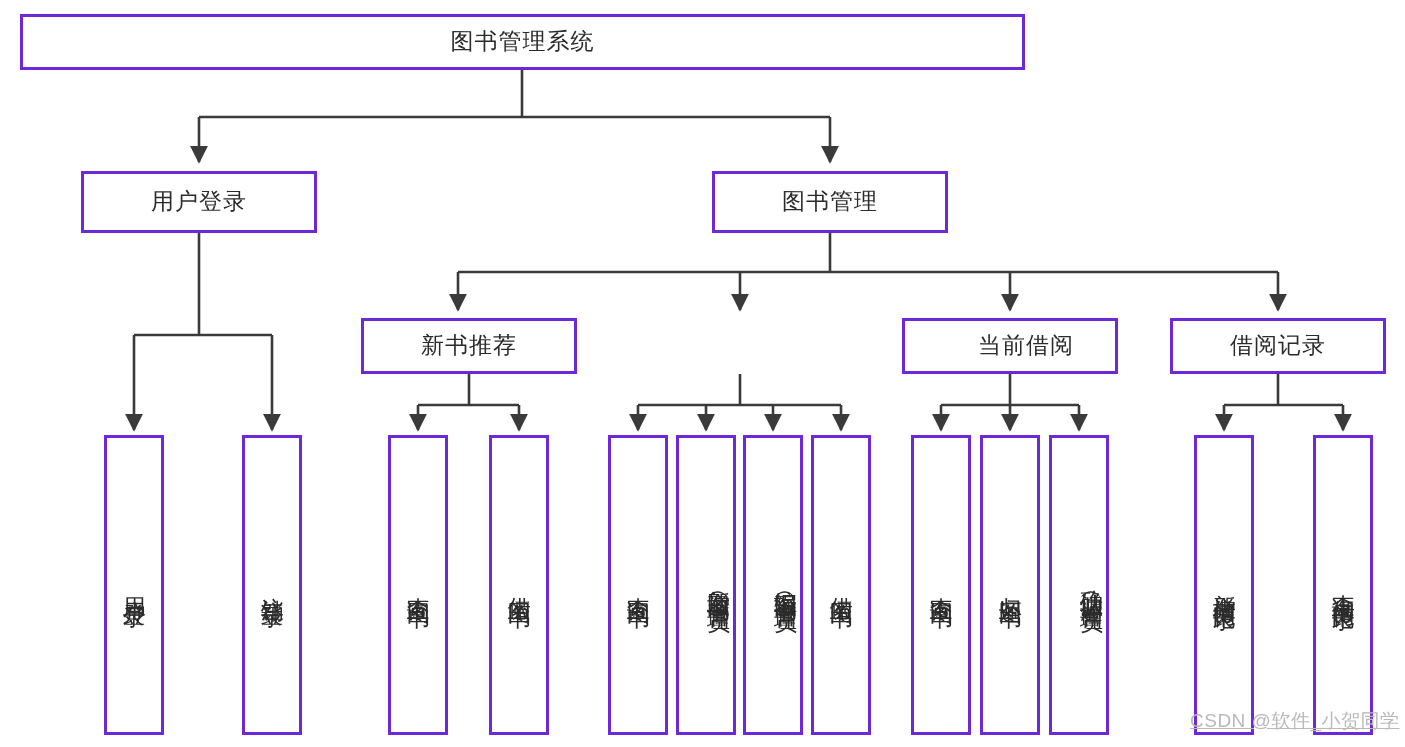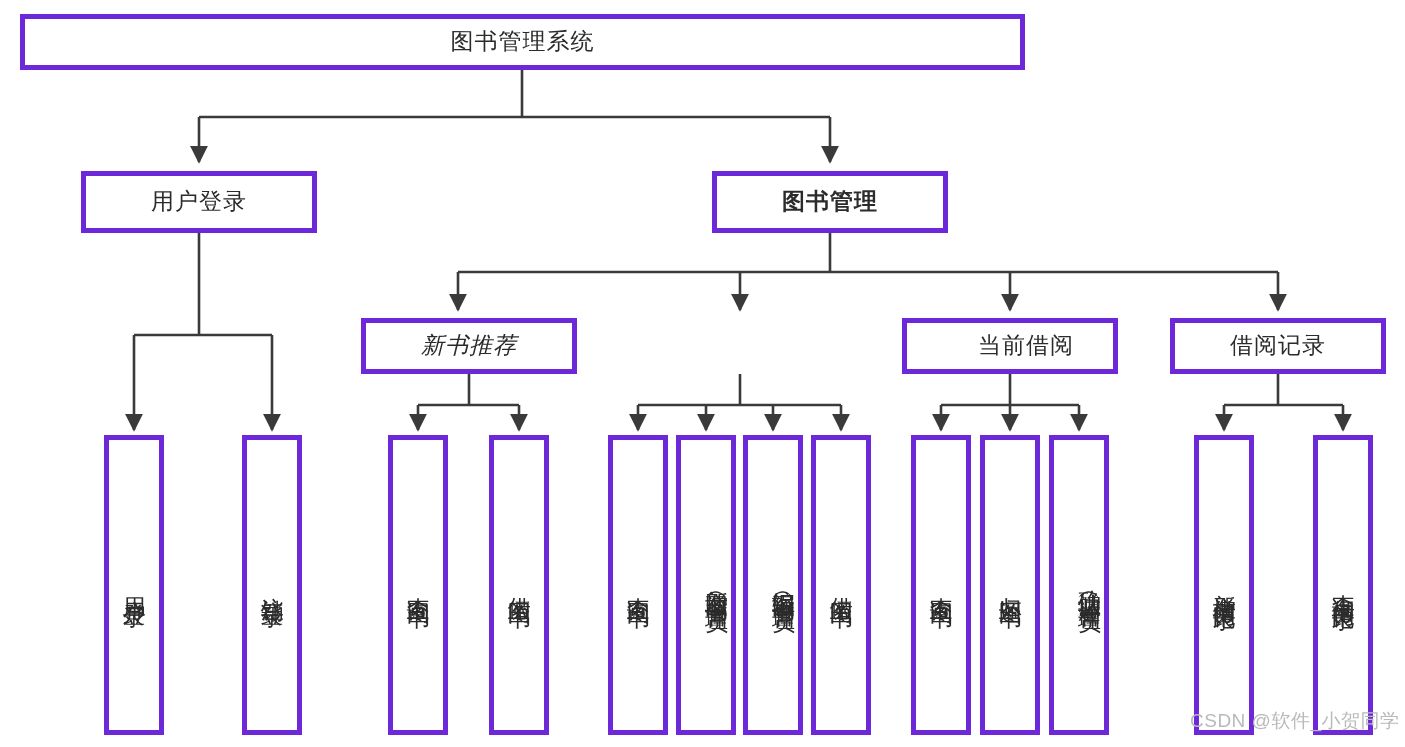--- a/index.html
+++ b/index.html
@@ -13,21 +13,21 @@
   #canvas {
     position: relative;
     width: 1405px;
     height: 747px;
     background: #ffffff;
     overflow: hidden;
   }
   .node {
     position: absolute;
     box-sizing: border-box;
-    border: 5px solid #6d28d9;
+    border: 3px solid #6d28d9;
     background: #ffffff;
     display: flex;
     align-items: center;
     justify-content: center;
     color: #2b2b2b;
     line-height: 1.28;
   }
   .node.h {
     font-size: 23px;
     letter-spacing: 1px;
@@ -51,20 +51,21 @@
     pointer-events: none;
   }
   .watermark {
     position: absolute;
     left: 1190px;
     top: 708px;
     font-size: 19px;
     color: #b9b9b9;
     white-space: nowrap;
     letter-spacing: 0.5px;
+    text-decoration: underline;
   }
 </style>
 </head>
 <body>
 
 <div id="canvas">
 
   <svg id="connectors" viewBox="0 0 1405 747">
     <defs>
       <marker id="arrow" viewBox="0 0 10 10" refX="9" refY="5" markerWidth="7" markerHeight="7" orient="auto-start-reverse">
@@ -111,23 +112,23 @@
       <path d="M 1278 374 L 1278 405"></path>
       <path d="M 1224 405 L 1343 405"></path>
       <path d="M 1224 405 L 1224 430" marker-end="url(#arrow)"></path>
       <path d="M 1343 405 L 1343 430" marker-end="url(#arrow)"></path>
     </g>
   </svg>
 
   <div class="node h" style="left:20px; top:14px; width:1005px; height:56px;">图书管理系统</div>
 
   <div class="node h" style="left:81px; top:171px; width:236px; height:62px;">用户登录</div>
-  <div class="node h" style="left:712px; top:171px; width:236px; height:62px;font-weight:bold;">图书管理</div>
+  <div class="node h" style="left:712px; top:171px; width:236px; height:62px;">图书管理</div>
 
-  <div class="node h" style="left:361px; top:318px; width:216px; height:56px;font-style:italic;">新书推荐</div>
+  <div class="node h" style="left:361px; top:318px; width:216px; height:56px;">新书推荐</div>
   <div class="node h" style="left:902px; top:318px; width:216px; height:56px;padding-left:32px;">当前借阅</div>
   <div class="node h" style="left:1170px; top:318px; width:216px; height:56px;">借阅记录</div>
 
   <div class="node v" style="left:104px; top:435px; width:60px; height:300px;">用户登录</div>
   <div class="node v" style="left:242px; top:435px; width:60px; height:300px;">注销登录</div>
 
   <div class="node v" style="left:388px; top:435px; width:60px; height:300px;">查询图书</div>
   <div class="node v" style="left:489px; top:435px; width:60px; height:300px;">借阅图书</div>
 
   <div class="node v" style="left:608px; top:435px; width:60px; height:300px;">查询图书</div>

